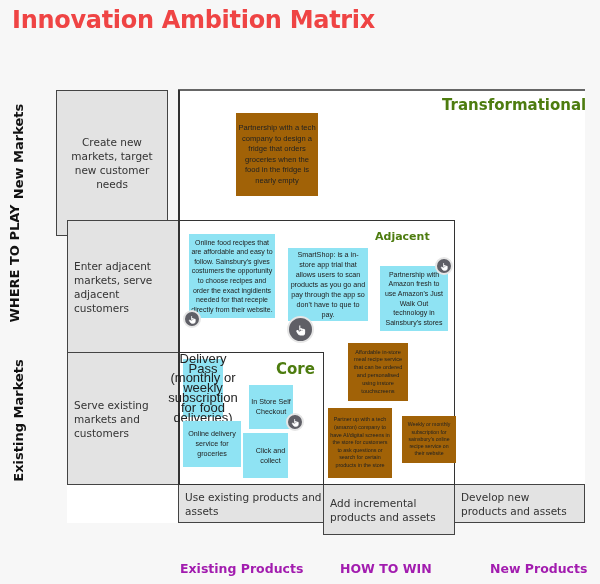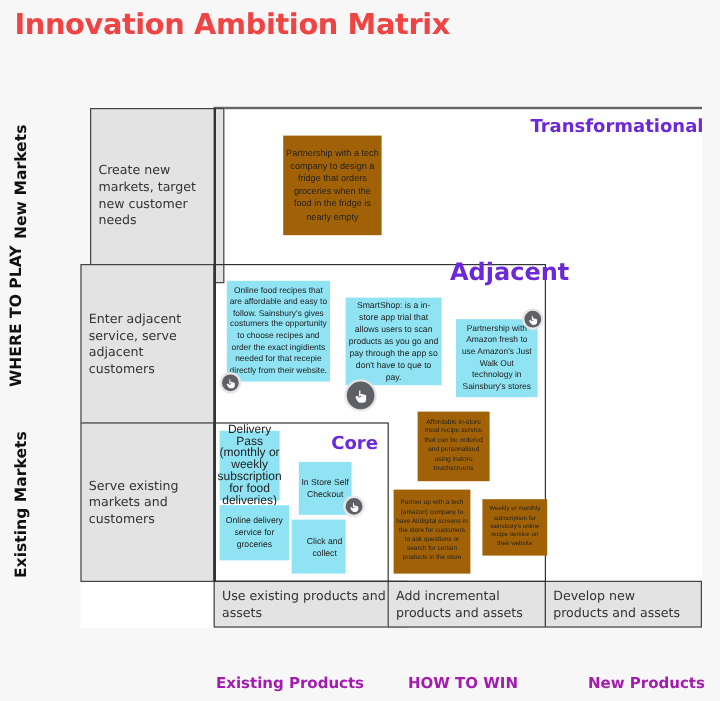--- a/index.html
+++ b/index.html
@@ -12,21 +12,21 @@
   .vlabel { position: absolute; font-family: "DejaVu Sans", sans-serif; font-weight: bold; font-size: 13px;
     color: #111; transform-origin: center center; transform: rotate(-90deg); white-space: nowrap; text-align: center; }
 
   .cell { position: absolute; }
   .label-cell { background: #e3e3e3; border: 1.5px solid #444; font-family: "DejaVu Sans", sans-serif;
     font-size: 10.5px; line-height: 14px; color: #333; padding: 0 6px; display: flex; align-items: center; }
   .white-area { background: #ffffff; }
 
   .outline { position: absolute; border: 1.5px solid #333; background: transparent; }
 
-  .region-title { position: absolute; font-family: "DejaVu Sans", sans-serif; font-weight: bold; color: #6d28d9; }
+  .region-title { position: absolute; font-family: "DejaVu Sans", sans-serif; font-weight: bold; color: #4d7c0f; }
 
   .sticky { position: absolute; font-family: "Liberation Sans", sans-serif; text-align: center;
     display: flex; align-items: center; justify-content: center; color: #222; padding: 2px; }
   .sticky.blue { background: #8fe3f3; }
   .sticky.yellow { background: #a16207; }
 
   .hand { position: absolute; border-radius: 50%; background: #5f5f66; border: 2px solid #e6e6e6;
     display: flex; align-items: center; justify-content: center; }
   .hand svg { display: block; }
 
@@ -40,46 +40,46 @@
 
 <div class="vlabel" style="left:-37px; top:144px; width:110px;">New Markets</div>
 <div class="vlabel" style="left:-46px; top:256px; width:120px;">WHERE TO PLAY</div>
 <div class="vlabel" style="left:-52px; top:413px; width:140px;">Existing Markets</div>
 
 <div class="cell white-area" style="left:178px; top:90px; width:407px; height:394px;"></div>
 <div class="cell white-area" style="left:67px; top:484px; width:112px; height:39px;"></div>
 
 <div class="cell" style="left:178px; top:89px; width:407px; height:2px; background:#666;"></div>
 
-<div class="cell label-cell" style="left:75px; top:90px; width:112px; height:146px;">
+<div class="cell label-cell" style="left:56px; top:90px; width:112px; height:146px;text-align:center;">
   <span>Create new markets, target new customer needs</span>
 </div>
 <div class="cell label-cell" style="left:67px; top:220px; width:112px; height:133px;">
-  <span>Enter adjacent service, serve adjacent customers</span>
+  <span>Enter adjacent markets, serve adjacent customers</span>
 </div>
 <div class="cell label-cell" style="left:67px; top:352px; width:112px; height:133px;">
   <span>Serve existing markets and customers</span>
 </div>
 
 <div class="cell label-cell" style="left:178px; top:484px; width:162px; height:39px; align-items:center;">
   <span>Use existing products and assets</span>
 </div>
-<div class="cell label-cell" style="left:323px; top:484px; width:132px; height:39px;">
+<div class="cell label-cell" style="left:323px; top:484px; width:132px; height:51px;">
   <span>Add incremental products and assets</span>
 </div>
 <div class="cell label-cell" style="left:454px; top:484px; width:131px; height:39px;">
   <span>Develop new products and assets</span>
 </div>
 
 <div class="outline" style="left:178px; top:220px; width:277px; height:265px;"></div>
 <div class="outline" style="left:178px; top:352px; width:146px; height:133px;"></div>
 <div class="cell" style="left:178px; top:90px; width:1.5px; height:395px; background:#333;"></div>
 
 <div class="region-title" style="left:442px; top:96px; font-size:15px;">Transformational</div>
-<div class="region-title" style="left:375px; top:214px; font-size:20px;">Adjacent</div>
+<div class="region-title" style="left:375px; top:230px; font-size:11px;">Adjacent</div>
 <div class="region-title" style="left:276px; top:360px; font-size:15px;">Core</div>
 
 <div class="sticky yellow" style="left:236px; top:113px; width:82px; height:83px; font-size:7.6px; line-height:10.5px;">
   <span>Partnership with a tech company to design a fridge that orders groceries when the food in the fridge is nearly empty</span>
 </div>
 
 <div class="sticky blue" style="left:189px; top:234px; width:86px; height:84px; font-size:7px; line-height:9.6px;">
   <span>Online food recipes that are affordable and easy to follow. Sainsbury's gives costumers the opportunity to choose recipes and order the exact ingidients needed for that recepie directly from their website.</span>
 </div>
 <div class="sticky blue" style="left:288px; top:248px; width:80px; height:73px; font-size:7.2px; line-height:10px;">
@@ -91,21 +91,21 @@
 <div class="sticky yellow" style="left:348px; top:343px; width:60px; height:58px; font-size:5.6px; line-height:7.8px;">
   <span>Affordable in-store meal recipe service that can be ordered and personalised using instore touchscreens</span>
 </div>
 <div class="sticky yellow" style="left:328px; top:408px; width:64px; height:70px; font-size:5.4px; line-height:7.6px;">
   <span>Partner up with a tech (amazon) company to have AI/digital screens in the store for customers to ask questions or search for certain products in the store</span>
 </div>
 <div class="sticky yellow" style="left:402px; top:416px; width:54px; height:47px; font-size:5.2px; line-height:7.2px;">
   <span>Weekly or monthly subscription for sainsbury's online recipe service on their website</span>
 </div>
 
-<div class="sticky blue" style="left:183px; top:359px; width:50px; height:58px; font-size:10px; line-height:9.8px;">
+<div class="sticky blue" style="left:183px; top:359px; width:40px; height:58px; font-size:13px; line-height:9.8px;">
   <span>Delivery Pass (monthly or weekly subscription for food deliveries)</span>
 </div>
 <div class="sticky blue" style="left:249px; top:385px; width:44px; height:44px; font-size:7.2px; line-height:9.8px;">
   <span>In Store Self Checkout</span>
 </div>
 <div class="sticky blue" style="left:183px; top:421px; width:58px; height:46px; font-size:7.2px; line-height:9.8px;">
   <span>Online delivery service for groceries</span>
 </div>
 <div class="sticky blue" style="left:243px; top:433px; width:45px; height:45px; font-size:7.2px; line-height:9.8px;padding-left:12px;">
   <span>Click and collect</span>

